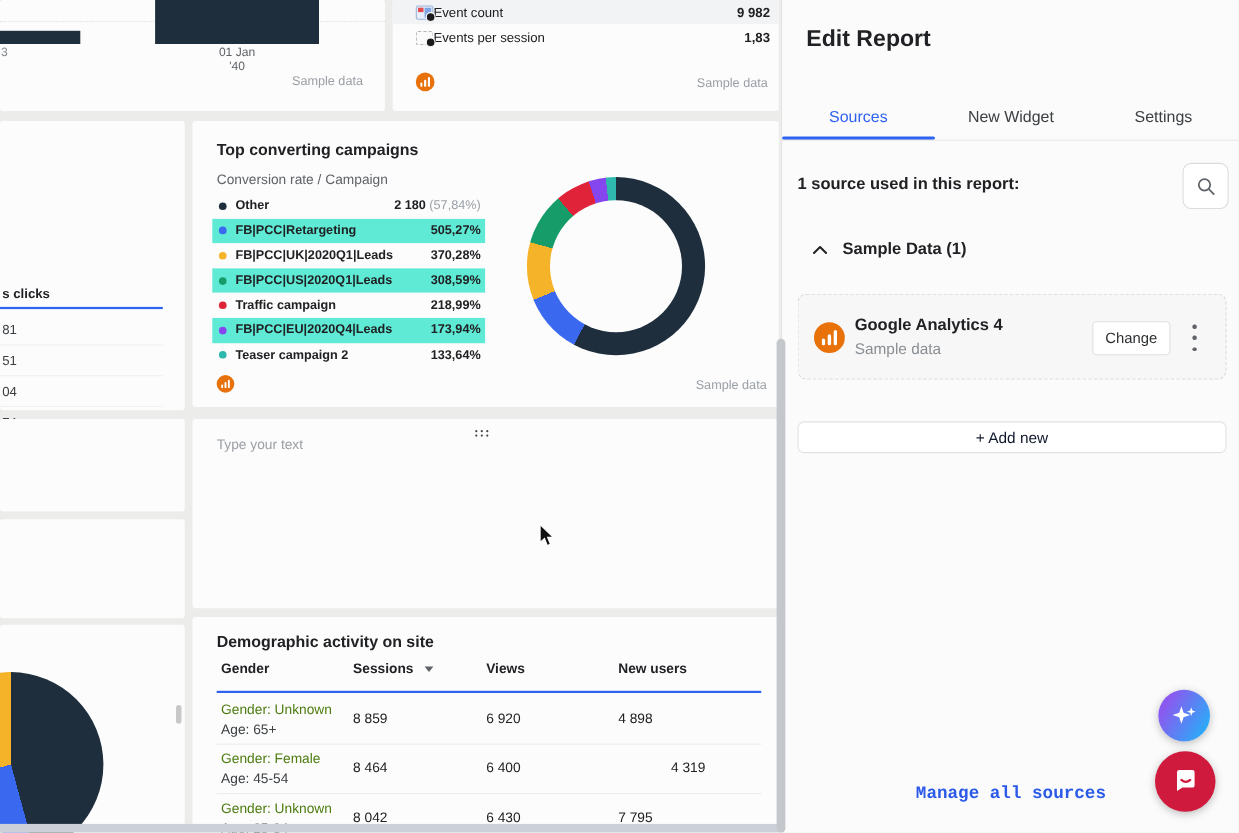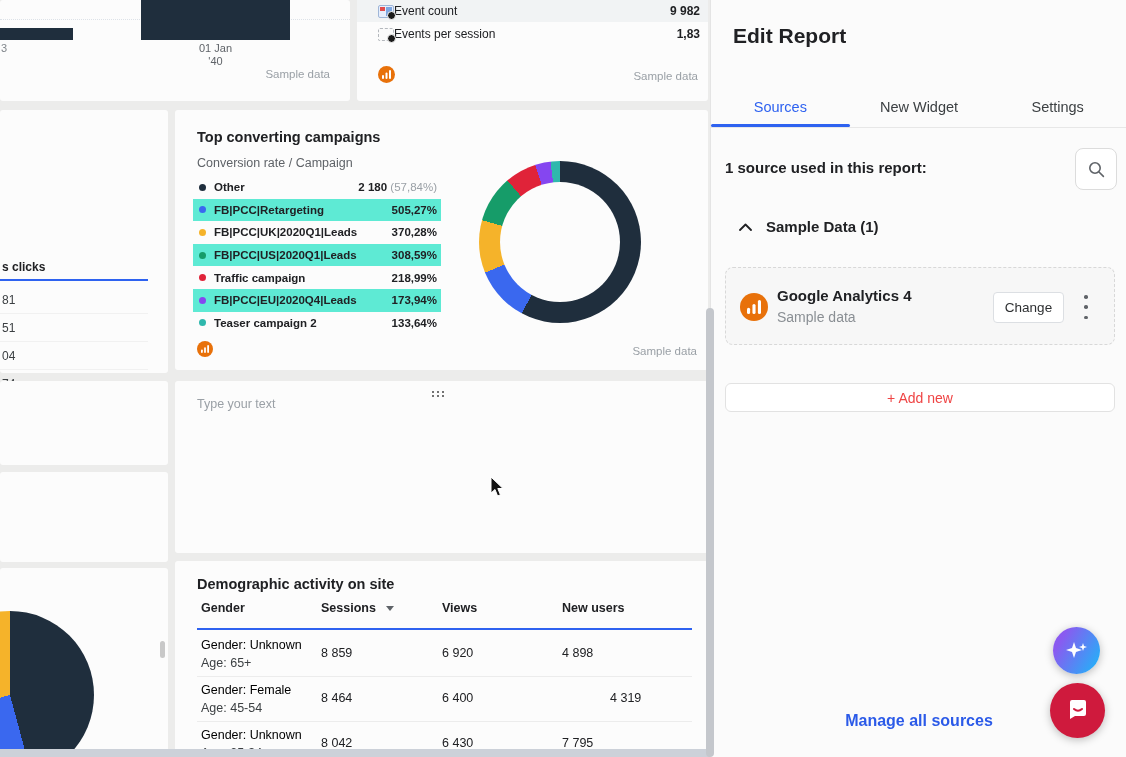--- a/index.html
+++ b/index.html
@@ -70,21 +70,21 @@
   .drag-handle { position:absolute; left:257px; top:10px; width:14px; height:7px;
     display:grid; grid-template-columns:repeat(3,1fr); grid-template-rows:repeat(2,1fr); gap:1px; }
   .drag-handle i { width:2px; height:2px; background:#444; border-radius:50%; }
 
   
   #demo-card { left:175px; top:561px; width:533px; height:196px; }
   #demo-card .title { position:absolute; left:22px; top:15px; font-size:14.5px; font-weight:700; }
   .demo-head { position:absolute; top:40px; font-size:12.5px; font-weight:700; color:#202124; }
   #demo-card .blue-rule { position:absolute; left:22px; top:67px; width:495px; height:2px; background:#2e62f0; }
   .demo-row { position:absolute; left:22px; width:495px; height:45px; border-bottom:1px solid #ececec; }
-  .demo-row .g1 { position:absolute; left:4px; top:6px; font-size:12.5px; color:#000000; }
+  .demo-row .g1 { position:absolute; left:4px; top:6px; font-size:12.5px; color:#4d7c0f; }
   .demo-row .g2 { position:absolute; left:4px; top:24px; font-size:12.5px; color:#3c4043; }
   .demo-row .num { position:absolute; top:14px; font-size:12.5px; color:#202124; font-weight:400; }
   .sort-arrow { display:inline-block; width:0; height:0; border-left:4px solid transparent; border-right:4px solid transparent; border-top:5px solid #5f6368; margin-left:10px; vertical-align:middle; }
 
   
   #dash-scrollbar { position:absolute; left:706px; top:308px; width:8px; height:449px; background:#c4c7cc; border-radius:4px; z-index:5; }
   #bottom-strip { position:absolute; left:0; top:749px; width:710px; height:8px; background:#ccd1d9; }
   #cursor { position:absolute; left:490px; top:476px; z-index:50; }
 
   
@@ -98,22 +98,22 @@
   .src-header { position:absolute; left:14px; top:159px; font-size:15px; font-weight:600; }
   .search-btn { position:absolute; left:364px; top:148px; width:42px; height:42px; background:#fff; border:1px solid #dcdcdc; border-radius:8px; display:flex; align-items:center; justify-content:center; }
   .group-row { position:absolute; left:28px; top:218px; display:flex; align-items:center; }
   .group-label { margin-left:14px; font-size:15px; font-weight:700; }
   .src-card { position:absolute; left:14px; top:267px; width:390px; height:78px; background:#f7f7f7; border:1px dashed #d8d8d8; border-radius:8px; }
   .src-name { position:absolute; left:51px; top:19px; font-size:15px; font-weight:600; }
   .src-sub { position:absolute; left:51px; top:41px; font-size:14px; color:#8a8f94; }
   .change-btn { position:absolute; left:267px; top:24px; width:71px; height:31px; background:#fff; border:1px solid #dcdfe3; border-radius:4px; font-size:13.5px; font-weight:500; color:#2d2f31; display:flex; align-items:center; justify-content:center; font-family:inherit; cursor:pointer; }
   .kebab { position:absolute; left:353px; top:27px; width:14px; height:24px; display:flex; flex-direction:column; align-items:center; justify-content:space-between; cursor:pointer; }
   .kebab i { width:3.5px; height:3.5px; background:#5f6368; border-radius:50%; }
-  .add-new-btn { position:absolute; left:14px; top:383px; width:390px; height:29px; background:#fff; border:1px solid #e2e2e2; border-radius:6px; color:#ef4444; font-size:14px; font-weight:500; display:flex; align-items:center; justify-content:center; font-family:inherit; cursor:pointer; }
-  .manage-link { position:absolute; left:0; top:712px; width:416px; text-align:center; font-size:16px; font-weight:700; color:#2b5ae8; cursor:pointer; }
+  .add-new-btn { position:absolute; left:14px; top:383px; width:390px; height:29px; background:#fff; border:1px solid #e2e2e2; border-radius:6px; color:#0f172a; font-size:14px; font-weight:500; display:flex; align-items:center; justify-content:center; font-family:inherit; cursor:pointer; }
+  .manage-link { position:absolute; left:0; top:712px; width:416px; text-align:center; font-size:16px; font-weight:700; color:#2b5ae8; cursor:pointer;font-family:Liberation Mono, monospace; }
   .fab { position:absolute; border-radius:50%; display:flex; align-items:center; justify-content:center; box-shadow:0 2px 8px rgba(0,0,0,.25); cursor:pointer; }
   #fab-ai { left:342px; top:627px; width:47px; height:47px; background:linear-gradient(120deg,#8a5af0 20%,#2ea8f7 85%); }
   #fab-chat { left:339px; top:683px; width:55px; height:55px; background:#cf1a3d; }
 </style>
 </head>
 <body>
 
 <div class="app">
 
   <div>

